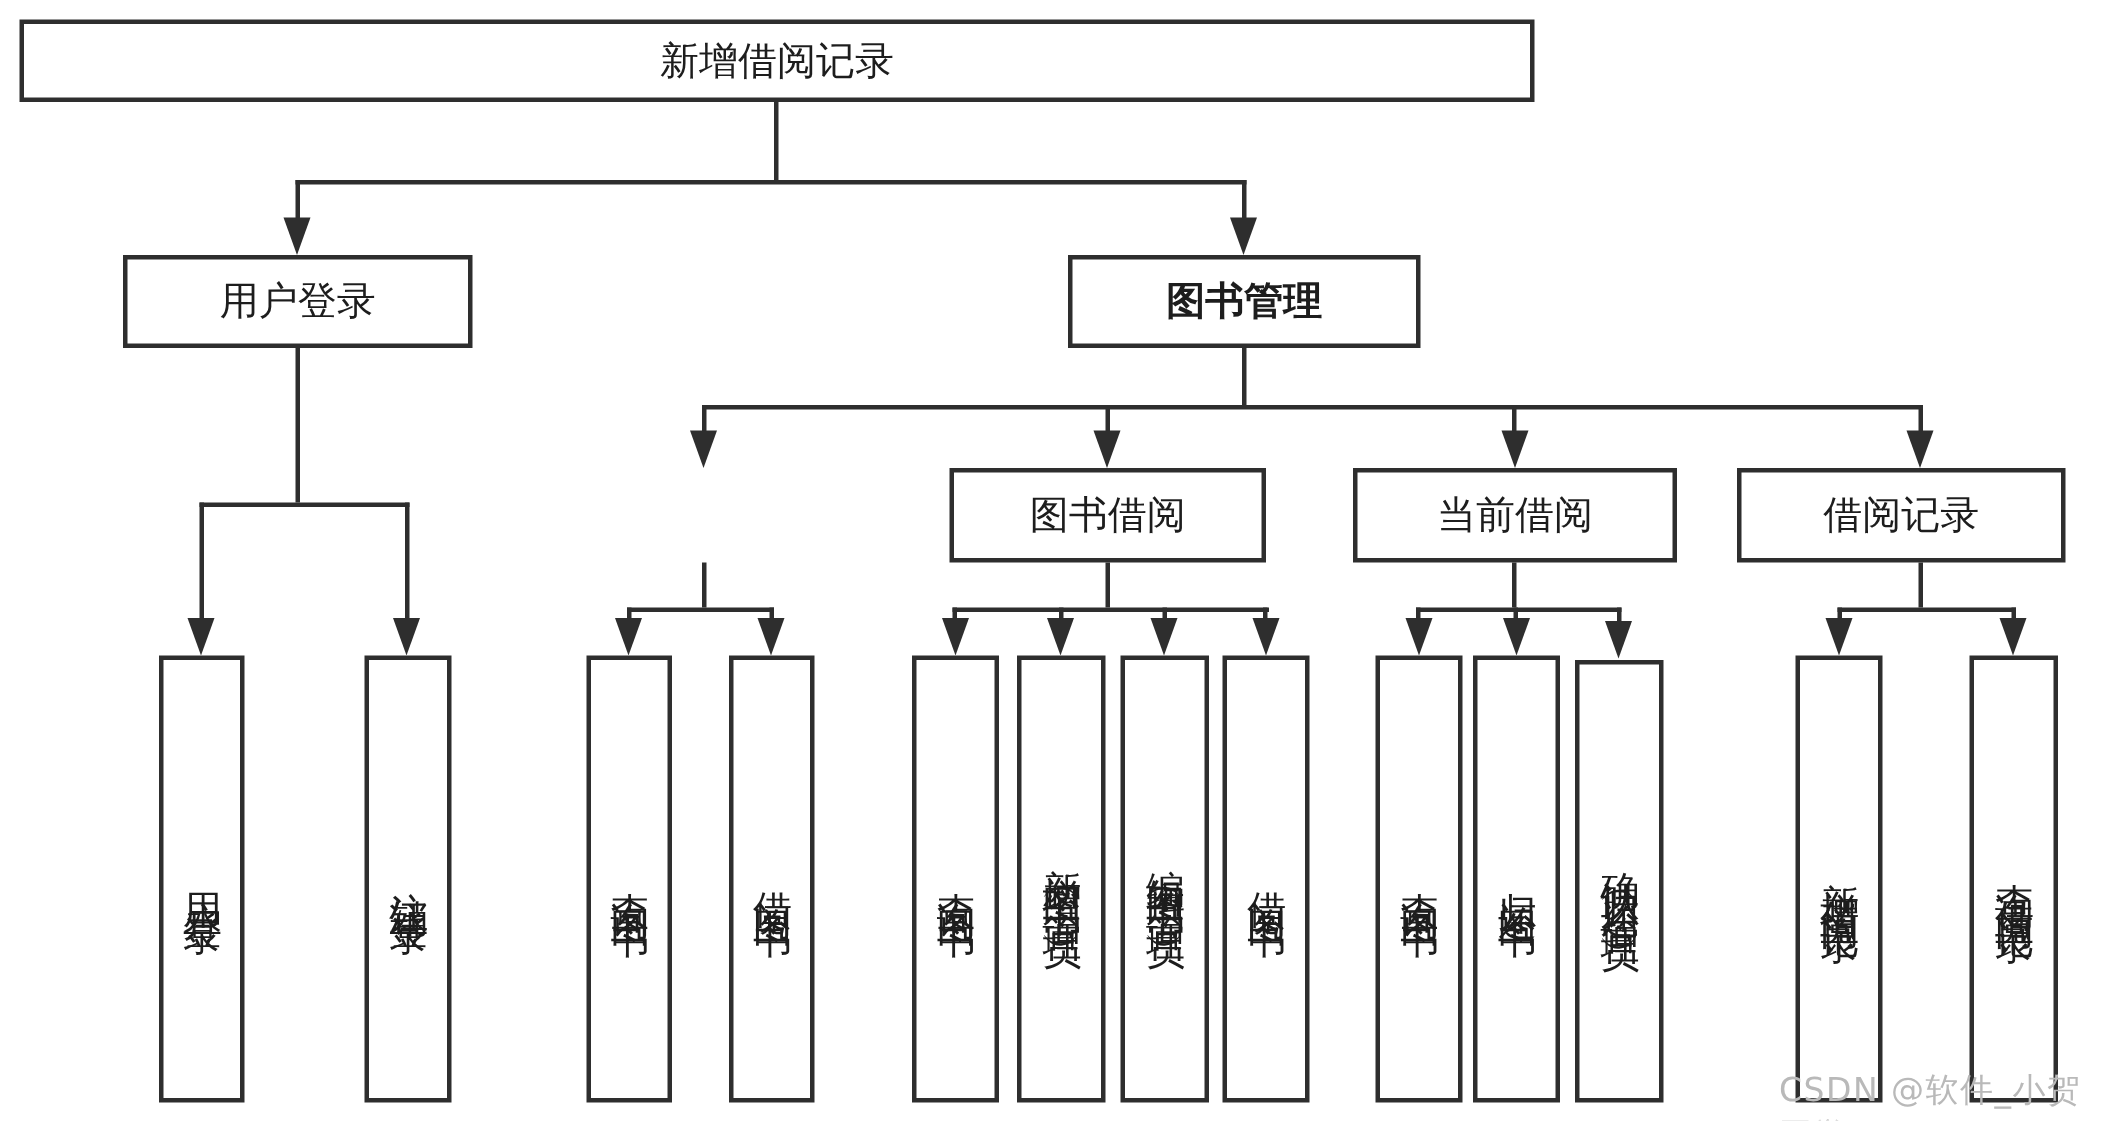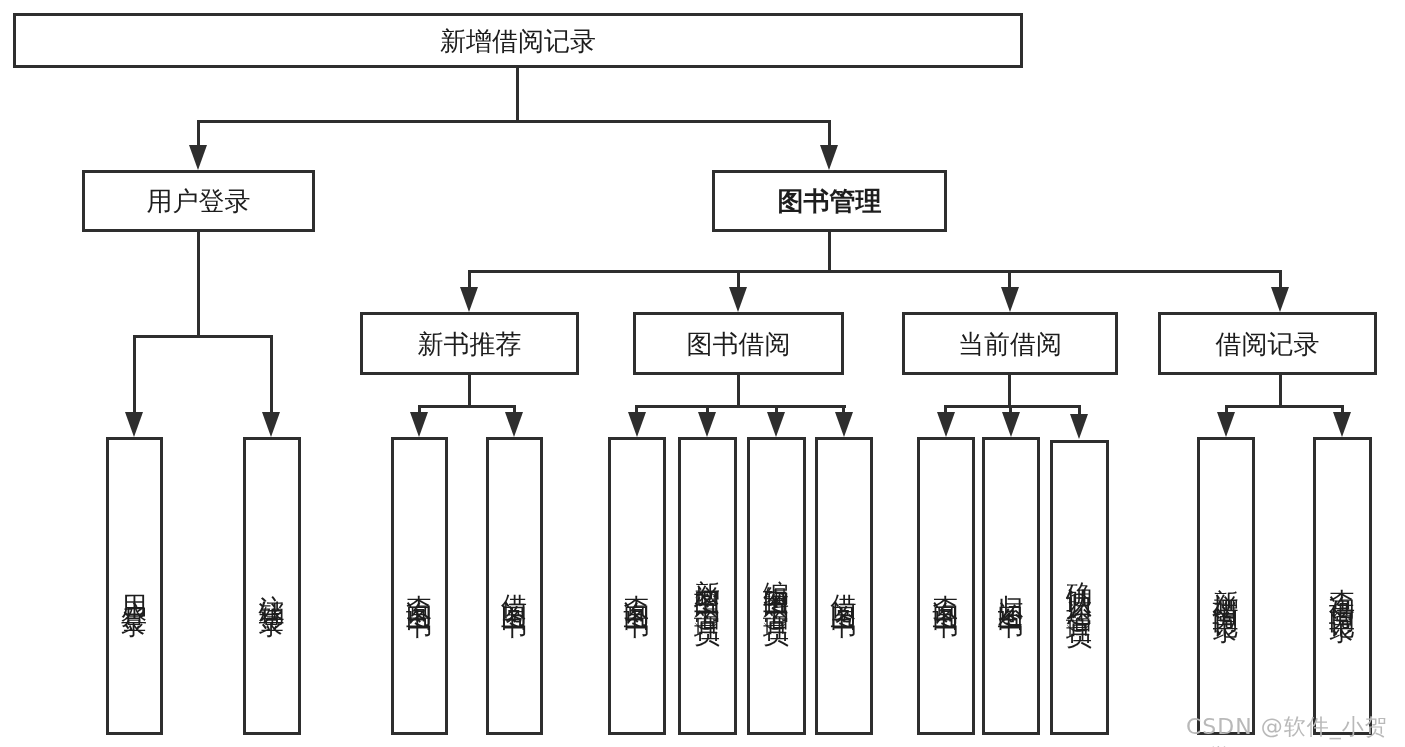--- a/index.html
+++ b/index.html
@@ -93,21 +93,20 @@
   <div class="hline" style="left:468px; top:270px; width:814px;"></div>
   <div class="vline" style="left:468px;  top:270px; height:22px;"></div>
   <div class="arrow" style="left:460px;  top:287px;"></div>
   <div class="vline" style="left:737px;  top:270px; height:22px;"></div>
   <div class="arrow" style="left:729px;  top:287px;"></div>
   <div class="vline" style="left:1008px; top:270px; height:22px;"></div>
   <div class="arrow" style="left:1001px; top:287px;"></div>
   <div class="vline" style="left:1279px; top:270px; height:22px;"></div>
   <div class="arrow" style="left:1271px; top:287px;"></div>
 
-  <div class="hbox" style="left:360px; top:312px; width:219px; height:63px;">新书推荐</div>
   <div class="hbox" style="left:902px; top:312px; width:216px; height:63px;">当前借阅</div>
   <div class="hbox" style="left:633px; top:312px; width:211px; height:63px;">图书借阅</div>
   <div class="hbox" style="left:1158px; top:312px; width:219px; height:63px;">借阅记录</div>
 
   <div class="vline" style="left:468px; top:375px; height:30px;"></div>
   <div class="hline" style="left:418px; top:405px; width:98px;"></div>
   <div class="vline" style="left:418px; top:405px; height:10px;"></div>
   <div class="arrow" style="left:410px; top:412px;"></div>
   <div class="vline" style="left:513px; top:405px; height:10px;"></div>
   <div class="arrow" style="left:505px; top:412px;"></div>

